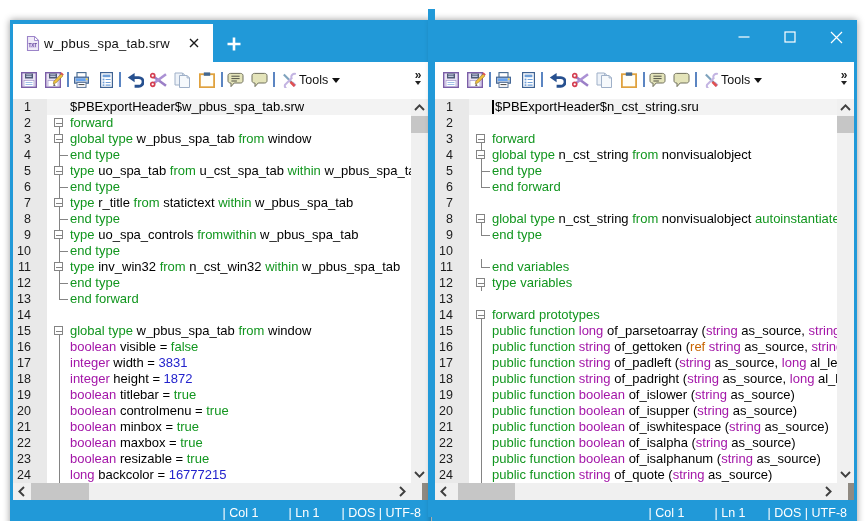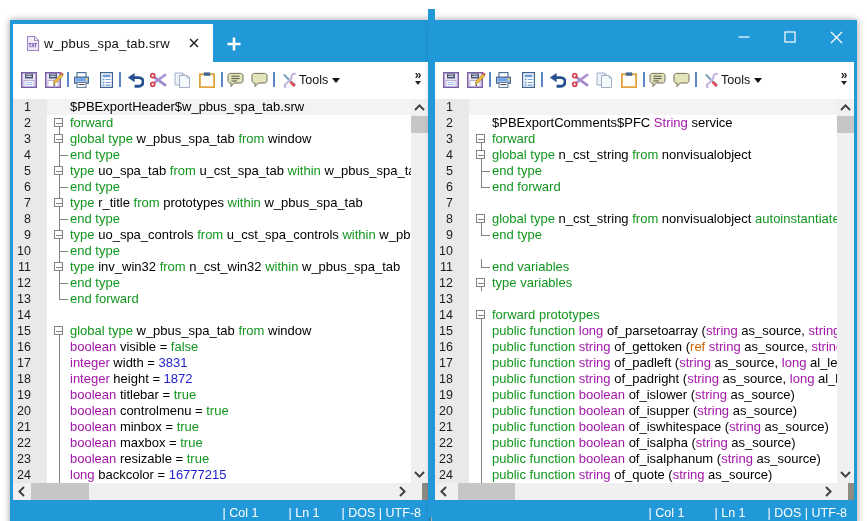--- a/index.html
+++ b/index.html
@@ -184,23 +184,23 @@
 <div class="ln">23</div>
 <div class="ln">24</div>
       </div>
     <div class="rows">
         <div class="row hl"><span class="fold"></span><span class="txt"><span>$PBExportHeader$w_pbus_spa_tab.srw</span></span></div>
 <div class="row"><span class="fold"><i class="vb"></i><i class="fb"></i></span><span class="txt"><span class="k">forward</span></span></div>
 <div class="row"><span class="fold"><i class="vt"></i><i class="vb"></i><i class="fb"></i></span><span class="txt"><span class="k">global type</span><span> w_pbus_spa_tab </span><span class="k">from</span><span> window</span></span></div>
 <div class="row"><span class="fold"><i class="vt"></i><i class="vb"></i><i class="hb"></i></span><span class="txt"><span class="k">end type</span></span></div>
 <div class="row"><span class="fold"><i class="vt"></i><i class="vb"></i><i class="fb"></i></span><span class="txt"><span class="k">type</span><span> uo_spa_tab </span><span class="k">from</span><span> u_cst_spa_tab </span><span class="k">within</span><span> w_pbus_spa_tab</span></span></div>
 <div class="row"><span class="fold"><i class="vt"></i><i class="vb"></i><i class="hb"></i></span><span class="txt"><span class="k">end type</span></span></div>
-<div class="row"><span class="fold"><i class="vt"></i><i class="vb"></i><i class="fb"></i></span><span class="txt"><span class="k">type</span><span> r_title </span><span class="k">from</span><span> prototypes </span><span class="k">within</span><span> w_pbus_spa_tab</span></span></div>
-<div class="row"><span class="fold"><i class="vt"></i><i class="vb"></i><i class="hb"></i></span><span class="txt"><span class="k">end type</span></span></div>
-<div class="row"><span class="fold"><i class="vt"></i><i class="vb"></i><i class="fb"></i></span><span class="txt"><span class="k">type</span><span> uo_spa_controls </span><span class="k">from</span><span> u_cst_spa_controls </span><span class="k">within</span><span> w_pbus_spa_tab</span></span></div>
+<div class="row"><span class="fold"><i class="vt"></i><i class="vb"></i><i class="fb"></i></span><span class="txt"><span class="k">type</span><span> r_title </span><span class="k">from</span><span> statictext </span><span class="k">within</span><span> w_pbus_spa_tab</span></span></div>
+<div class="row"><span class="fold"><i class="vt"></i><i class="vb"></i><i class="hb"></i></span><span class="txt"><span class="k">end type</span></span></div>
+<div class="row"><span class="fold"><i class="vt"></i><i class="vb"></i><i class="fb"></i></span><span class="txt"><span class="k">type</span><span> uo_spa_controls </span><span class="k">from</span><span class="k">within</span><span> w_pbus_spa_tab</span></span></div>
 <div class="row"><span class="fold"><i class="vt"></i><i class="vb"></i><i class="hb"></i></span><span class="txt"><span class="k">end type</span></span></div>
 <div class="row"><span class="fold"><i class="vt"></i><i class="vb"></i><i class="fb"></i></span><span class="txt"><span class="k">type</span><span> inv_win32 </span><span class="k">from</span><span> n_cst_win32 </span><span class="k">within</span><span> w_pbus_spa_tab</span></span></div>
 <div class="row"><span class="fold"><i class="vt"></i><i class="vb"></i><i class="hb"></i></span><span class="txt"><span class="k">end type</span></span></div>
 <div class="row"><span class="fold"><i class="vt"></i><i class="hb"></i></span><span class="txt"><span class="k">end forward</span></span></div>
 <div class="row"><span class="fold"></span><span class="txt"></span></div>
 <div class="row"><span class="fold"><i class="vb"></i><i class="fb"></i></span><span class="txt"><span class="k">global type</span><span> w_pbus_spa_tab </span><span class="k">from</span><span> window</span></span></div>
 <div class="row"><span class="fold"><i class="vt"></i><i class="vb"></i></span><span class="txt"><span class="p">boolean</span><span> visible = </span><span class="k">false</span></span></div>
 <div class="row"><span class="fold"><i class="vt"></i><i class="vb"></i></span><span class="txt"><span class="p">integer</span><span> width = </span><span class="n">3831</span></span></div>
 <div class="row"><span class="fold"><i class="vt"></i><i class="vb"></i></span><span class="txt"><span class="p">integer</span><span> height = </span><span class="n">1872</span></span></div>
 <div class="row"><span class="fold"><i class="vt"></i><i class="vb"></i></span><span class="txt"><span class="p">boolean</span><span> titlebar = </span><span class="k">true</span></span></div>
@@ -356,22 +356,22 @@
 <div class="ln">17</div>
 <div class="ln">18</div>
 <div class="ln">19</div>
 <div class="ln">20</div>
 <div class="ln">21</div>
 <div class="ln">22</div>
 <div class="ln">23</div>
 <div class="ln">24</div>
       </div>
     <div class="rows">
-        <div class="row hl"><span class="fold"></span></div>
-<div class="row"><span class="fold"></span><span class="txt"><span>$PBExportComments$PFC </span><span class="p">String</span><span> service</span></span></div>
+        <div class="row hl"><span class="fold"></span><span class="txt"><i class="caret"></i><span>$PBExportHeader$n_cst_string.sru</span></span></div>
+<div class="row"><span class="fold"></span></div>
 <div class="row"><span class="fold"><i class="vb"></i><i class="fb"></i></span><span class="txt"><span class="k">forward</span></span></div>
 <div class="row"><span class="fold"><i class="vt"></i><i class="vb"></i><i class="fb"></i></span><span class="txt"><span class="k">global type</span><span> n_cst_string </span><span class="k">from</span><span> nonvisualobject</span></span></div>
 <div class="row"><span class="fold"><i class="vt"></i><i class="vb"></i><i class="hb"></i></span><span class="txt"><span class="k">end type</span></span></div>
 <div class="row"><span class="fold"><i class="vt"></i><i class="hb"></i></span><span class="txt"><span class="k">end forward</span></span></div>
 <div class="row"><span class="fold"></span><span class="txt"></span></div>
 <div class="row"><span class="fold"><i class="vb"></i><i class="fb"></i></span><span class="txt"><span class="k">global type</span><span> n_cst_string </span><span class="k">from</span><span> nonvisualobject </span><span class="k">autoinstantiate descriptor</span></span></div>
 <div class="row"><span class="fold"><i class="vt"></i><i class="hb"></i></span><span class="txt"><span class="k">end type</span></span></div>
 <div class="row"><span class="fold"></span><span class="txt"></span></div>
 <div class="row"><span class="fold"><i class="vt"></i><i class="hb"></i></span><span class="txt"><span class="k">end variables</span></span></div>
 <div class="row"><span class="fold"><i class="vb"></i><i class="fb"></i></span><span class="txt"><span class="k">type variables</span></span></div>

